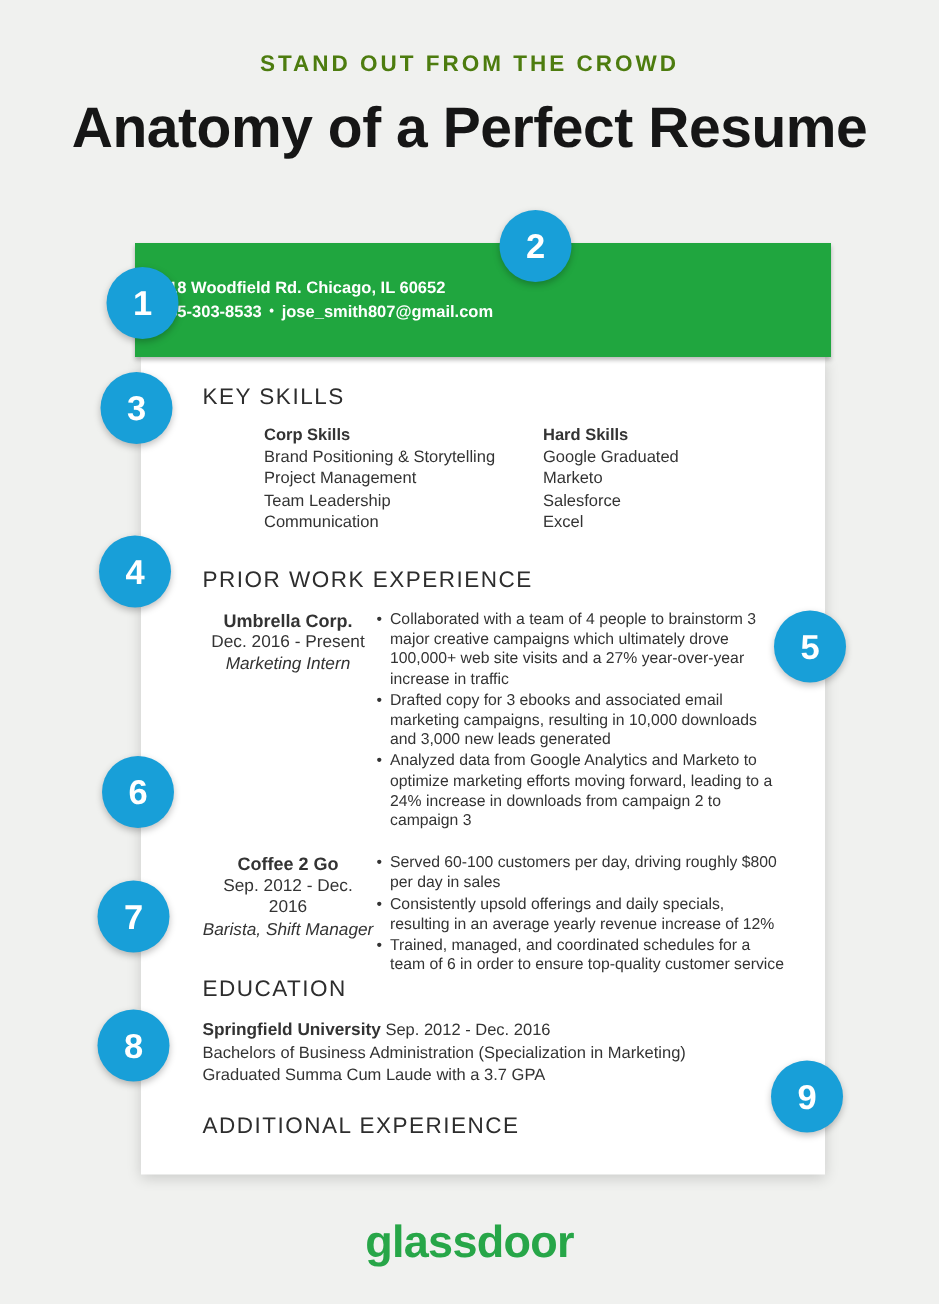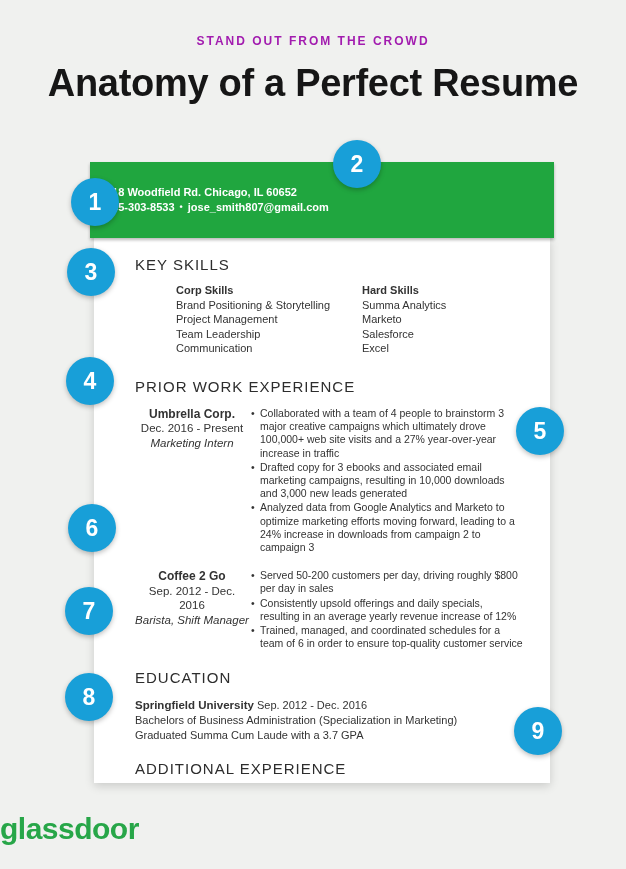--- a/index.html
+++ b/index.html
@@ -12,22 +12,22 @@
     position: relative;
     width: 626px;
     height: 869px;
     background: #f0f1ef;
     overflow: hidden;
   }
 
   
   .top { text-align: center; padding-top: 34px; }
   .tagline {
-    color: #a21caf;
-    font-size: 12px;
+    color: #4d7c0f;
+    font-size: 15px;
     font-weight: 700;
     letter-spacing: 2px;
   }
   .title {
     margin: 14px 0 0;
     font-size: 38px;
     font-weight: 700;
     color: #161616;
     letter-spacing: -0.3px;
   }
@@ -73,21 +73,21 @@
     color: #333333;
     z-index: 1;
   }
   .section-heading {
     font-size: 15px;
     font-weight: 400;
     color: #2d2d2d;
     letter-spacing: 1px;
   }
   .heading-pwe { margin-top: 22px; }
-  .heading-edu { margin-top: 18px; }
+  .heading-edu { }
   .heading-add { margin-top: 18px; }
 
   .skills {
     display: flex;
     margin: 10px 0 0 41px;
     font-size: 11px;
     line-height: 14.6px;
   }
   .skill-col-left { width: 186px; flex: none; }
   .skill-title { font-weight: 700; }
@@ -130,21 +130,21 @@
   .c5 { left: 516px; top: 407px; }
   .c6 { left: 68px;  top: 504px; }
   .c7 { left: 65px;  top: 587px; }
   .c8 { left: 65px;  top: 673px; }
   .c9 { left: 514px; top: 707px; }
 
   
   .brand {
     position: absolute;
     left: 0; right: 0; top: 812px;
-    text-align: left;
+    text-align: center;
     color: #27a648;
     font-size: 30px;
     font-weight: 700;
     letter-spacing: -0.5px;
   }
 </style>
 </head>
 <body>
 
 <div class="poster">
@@ -171,21 +171,21 @@
     <div class="skills">
       <div class="skill-col-left">
         <div class="skill-title">Corp Skills</div>
         <div class="skill-item">Brand Positioning &amp; Storytelling</div>
         <div class="skill-item">Project Management</div>
         <div class="skill-item">Team Leadership</div>
         <div class="skill-item">Communication</div>
       </div>
       <div class="skill-col-right">
         <div class="skill-title">Hard Skills</div>
-        <div class="skill-item">Summa Analytics</div>
+        <div class="skill-item">Google Graduated</div>
         <div class="skill-item">Marketo</div>
         <div class="skill-item">Salesforce</div>
         <div class="skill-item">Excel</div>
       </div>
     </div>
 
     <div class="section-heading heading-pwe">PRIOR WORK EXPERIENCE</div>
 
     <div class="job">
       <div class="job-left">
@@ -200,21 +200,21 @@
       </ul>
     </div>
 
     <div class="job job2">
       <div class="job-left">
         <div class="company">Coffee 2 Go</div>
         <div class="dates">Sep. 2012 - Dec. 2016</div>
         <div class="role">Barista, Shift Manager</div>
       </div>
       <ul class="bullets">
-        <li>Served 50-200 customers per day, driving roughly $800 per day in sales</li>
+        <li>Served 60-100 customers per day, driving roughly $800 per day in sales</li>
         <li>Consistently upsold offerings and daily specials, resulting in an average yearly revenue increase of 12%</li>
         <li>Trained, managed, and coordinated schedules for a team of 6 in order to ensure top-quality customer service</li>
       </ul>
     </div>
 
     <div class="section-heading heading-edu">EDUCATION</div>
     <div class="edu">
       <div>
         <span class="school">Springfield University</span>
         <span>Sep. 2012 - Dec. 2016</span>

